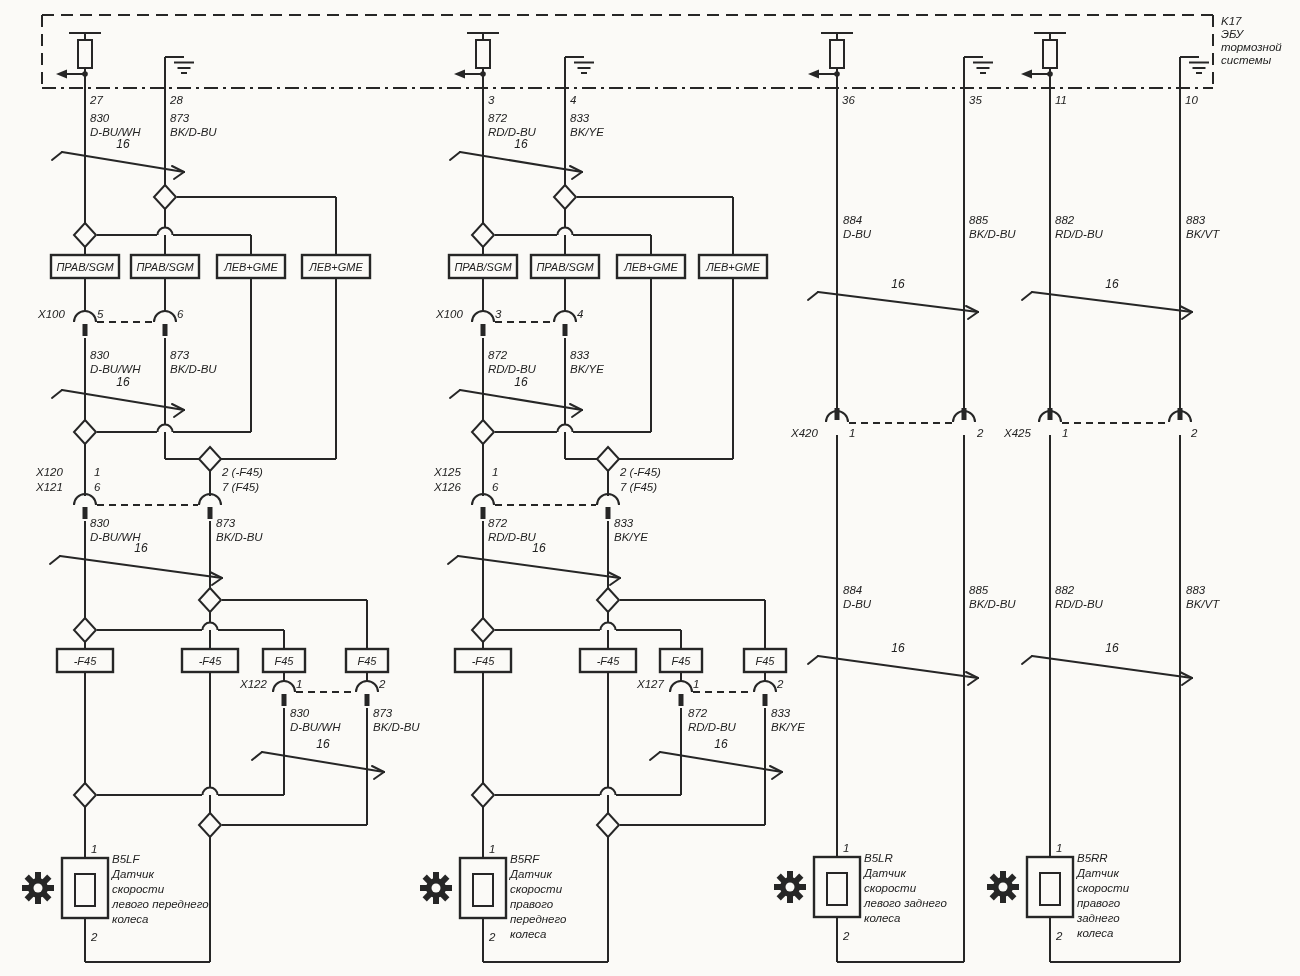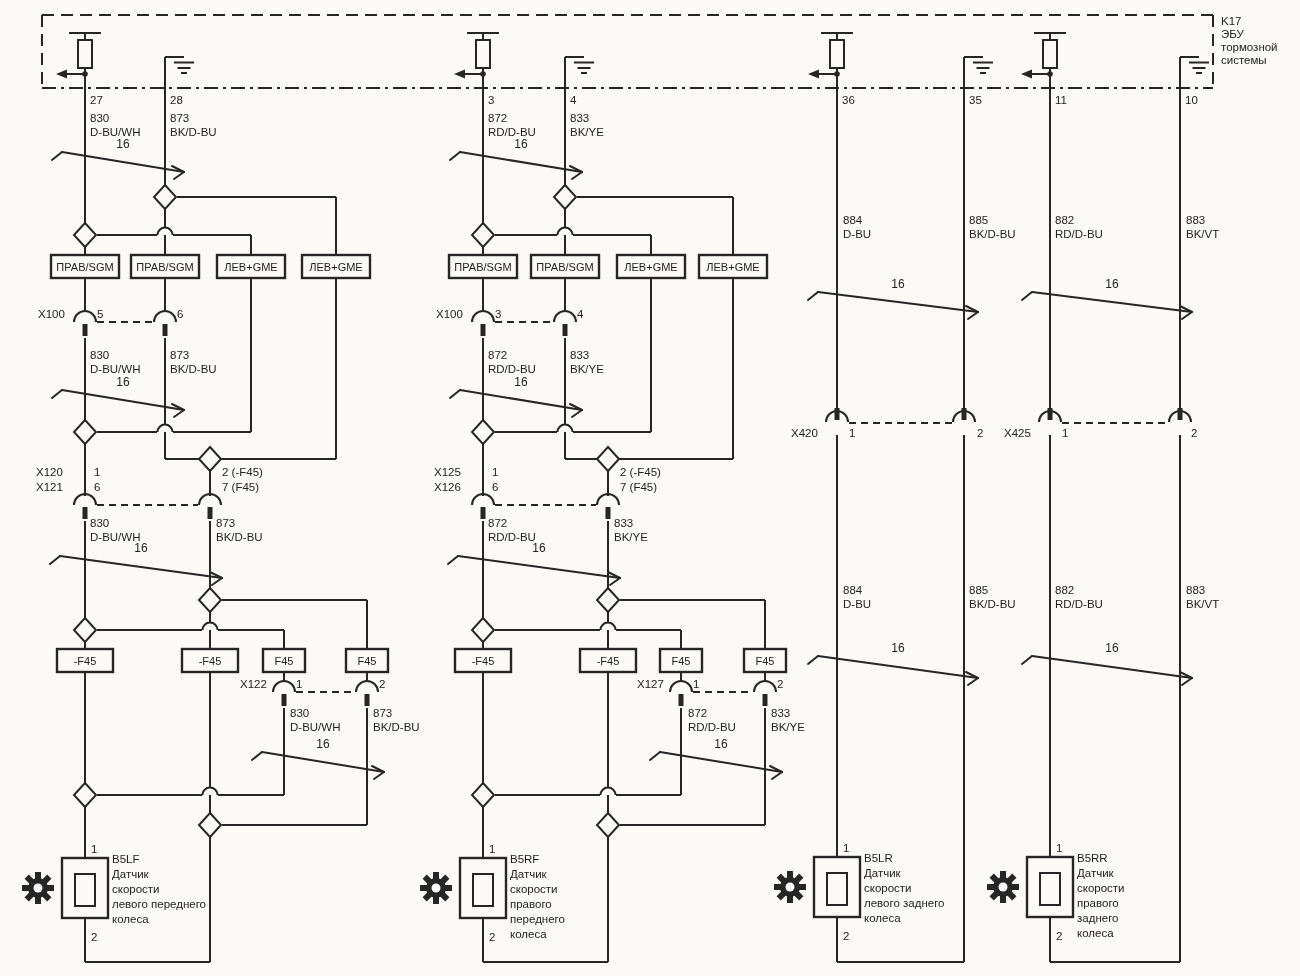--- a/index.html
+++ b/index.html
@@ -1,17 +1,17 @@
 <!DOCTYPE html>
 <html><head>
 <meta charset="utf-8">
 <style>
   html,body{margin:0;padding:0;background:#e8e8e6;}
   .page{width:1300px;height:976px;background:#fbfaf7;position:relative;margin:0 auto;
-        font-family:"Liberation Sans", sans-serif;}
+        font-family:"Liberation Sans", sans-serif;font-style:italic;}
   svg{display:block;}
   svg text{font-family:"Liberation Sans", sans-serif;fill:#222;font-size:11.5px;}
   text.boxlbl{font-size:11px;text-anchor:middle;}
   text.gauge{font-size:12px;text-anchor:middle;}
   .wire{stroke:#262626;stroke-width:2;fill:none;}
   .thin{stroke:#262626;stroke-width:2;fill:none;}
   .dashln{stroke:#262626;stroke-width:2;fill:none;stroke-dasharray:12 7;}
   .dashdot{stroke:#262626;stroke-width:2;fill:none;stroke-dasharray:14 5 3 5;}
   .conndash{stroke:#262626;stroke-width:2;fill:none;stroke-dasharray:7 5;}
   .box{fill:#fbfaf7;stroke:#262626;stroke-width:2.4;}

